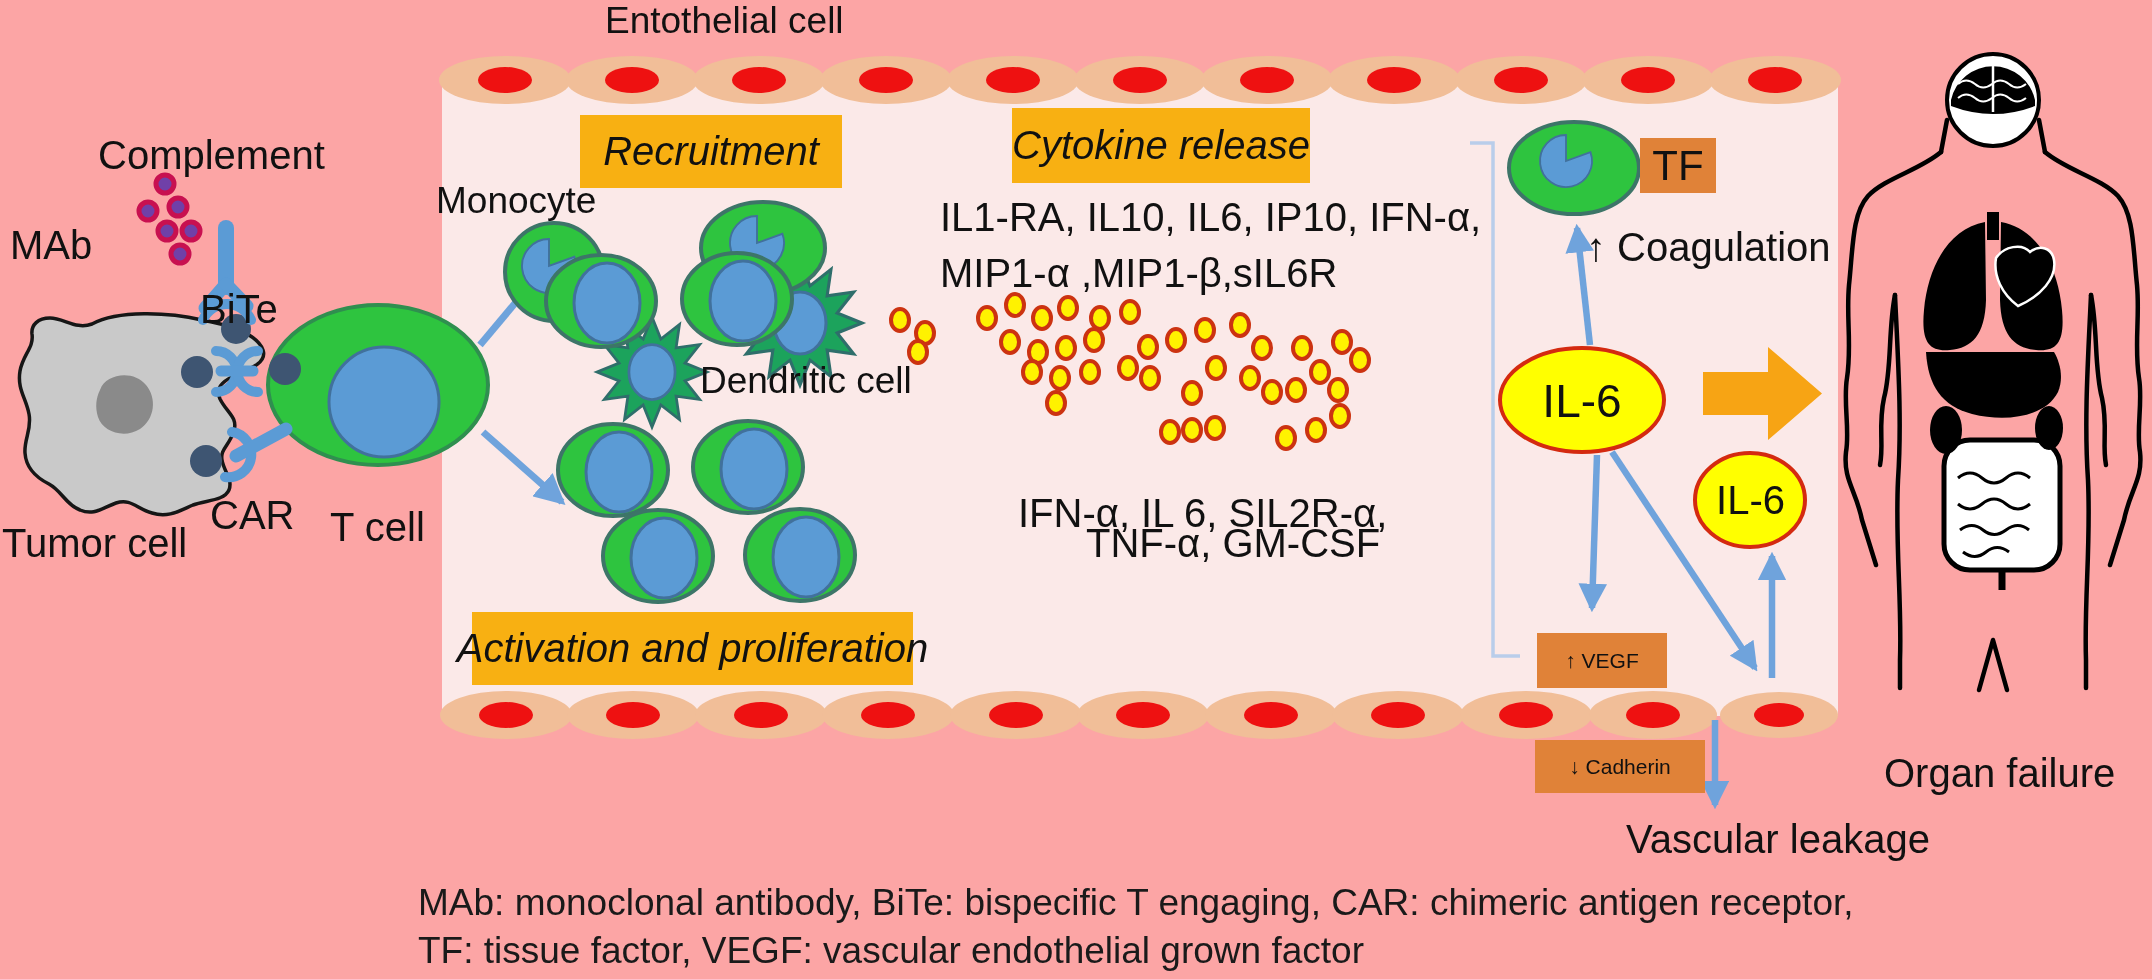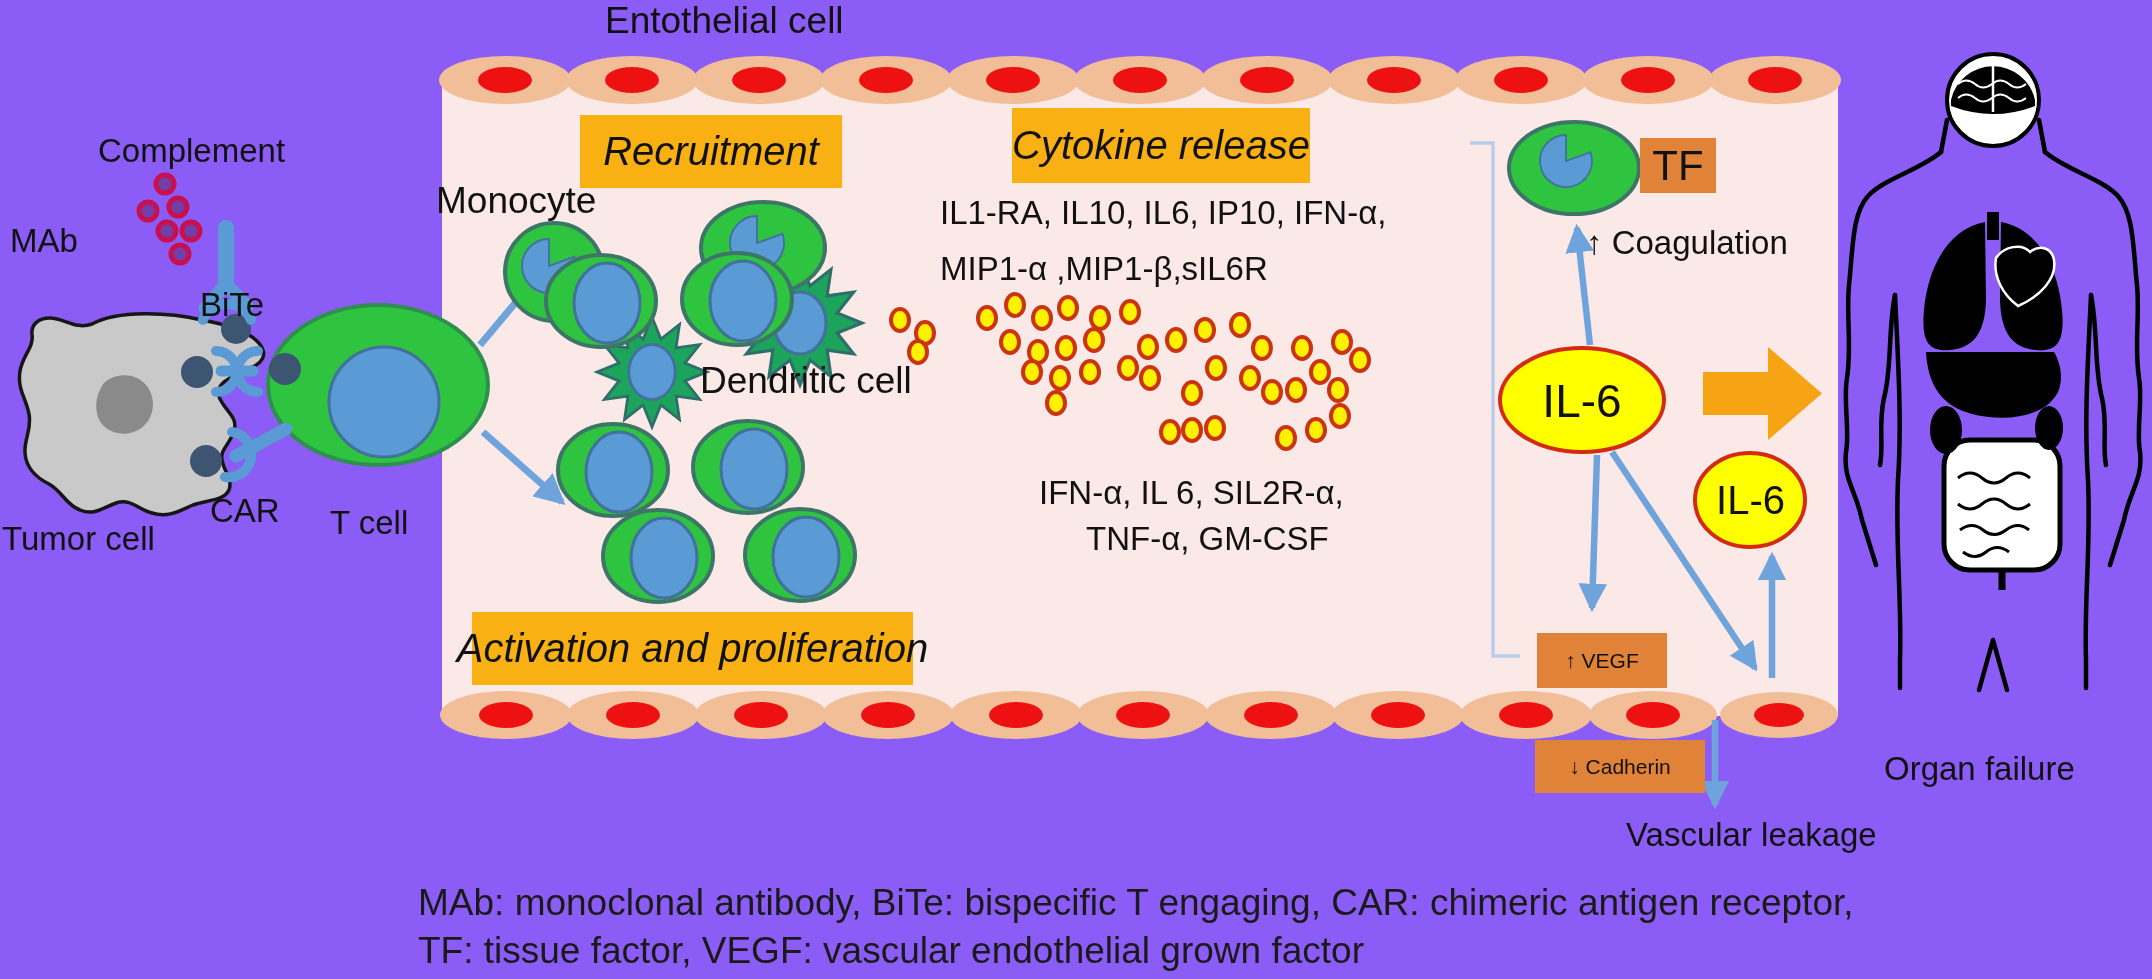--- a/index.html
+++ b/index.html
@@ -1,21 +1,21 @@
 <!DOCTYPE html>
 <html><head>
 <meta charset="utf-8">
 <style>
   html,body{margin:0;padding:0;background:#fff;}
   .canvas{
-    position:relative;width:2152px;height:979px;background:#8b5cf6;overflow:hidden;
+    position:relative;width:2152px;height:979px;background:#fca5a5;overflow:hidden;
     font-family:"Liberation Sans", sans-serif;color:#111;
   }
   .canvas svg{position:absolute;left:0;top:0;}
-  .lbl{position:absolute;white-space:nowrap;font-size:33px;color:#111;line-height:1.05;}
+  .lbl{position:absolute;white-space:nowrap;font-size:40px;color:#111;line-height:1.05;}
   .lbl.small{font-size:37px;}
   .obox{
     position:absolute;display:flex;align-items:center;justify-content:center;
     background:#F8B012;color:#111;font-style:italic;font-size:40px;white-space:nowrap;
   }
   .dbox{
     position:absolute;display:flex;align-items:center;justify-content:center;
     background:#E08238;color:#111;font-size:21px;white-space:nowrap;
   }
   .ilabel{position:absolute;display:flex;align-items:center;justify-content:center;
@@ -266,21 +266,21 @@
   <div class="lbl" style="left:330px;top:506px;">T cell</div>
   <div class="lbl small" style="left:436px;top:182px;">Monocyte</div>
   <div class="lbl small" style="left:700px;top:362px;">Dendritic cell</div>
 
   <div class="obox" style="left:580px;top:115px;width:262px;height:73px;">Recruitment</div>
   <div class="obox" style="left:472px;top:612px;width:441px;height:73px;font-size:40px;">Activation and proliferation</div>
   <div class="obox" style="left:1012px;top:108px;width:298px;height:75px;">Cytokine release</div>
 
   <div class="lbl" style="left:940px;top:196px;">IL1-RA, IL10, IL6, IP10, IFN-α,</div>
   <div class="lbl" style="left:940px;top:252px;">MIP1-α ,MIP1-β,sIL6R</div>
-  <div class="lbl" style="left:1018px;top:476px;margin-left:21px;">IFN-α, IL 6, SIL2R-α,</div>
+  <div class="lbl" style="left:1018px;top:492px;">IFN-α, IL 6, SIL2R-α,</div>
   <div class="lbl" style="left:1086px;top:522px;">TNF-α, GM-CSF</div>
 
   <div class="dbox" style="left:1640px;top:138px;width:76px;height:55px;font-size:42px;">TF</div>
   <div class="lbl" style="left:1586px;top:226px;">↑ Coagulation</div>
   <div class="ilabel" style="left:1500px;top:374px;width:164px;">IL-6</div>
   <div class="ilabel" style="left:1697px;top:478px;width:107px;font-size:40px;">IL-6</div>
   <div class="dbox" style="left:1537px;top:633px;width:130px;height:55px;">↑ VEGF</div>
   <div class="dbox" style="left:1535px;top:740px;width:170px;height:53px;">↓ Cadherin</div>
   <div class="lbl" style="left:1626px;top:818px;">Vascular leakage</div>
   <div class="lbl" style="left:1884px;top:752px;">Organ failure</div>

